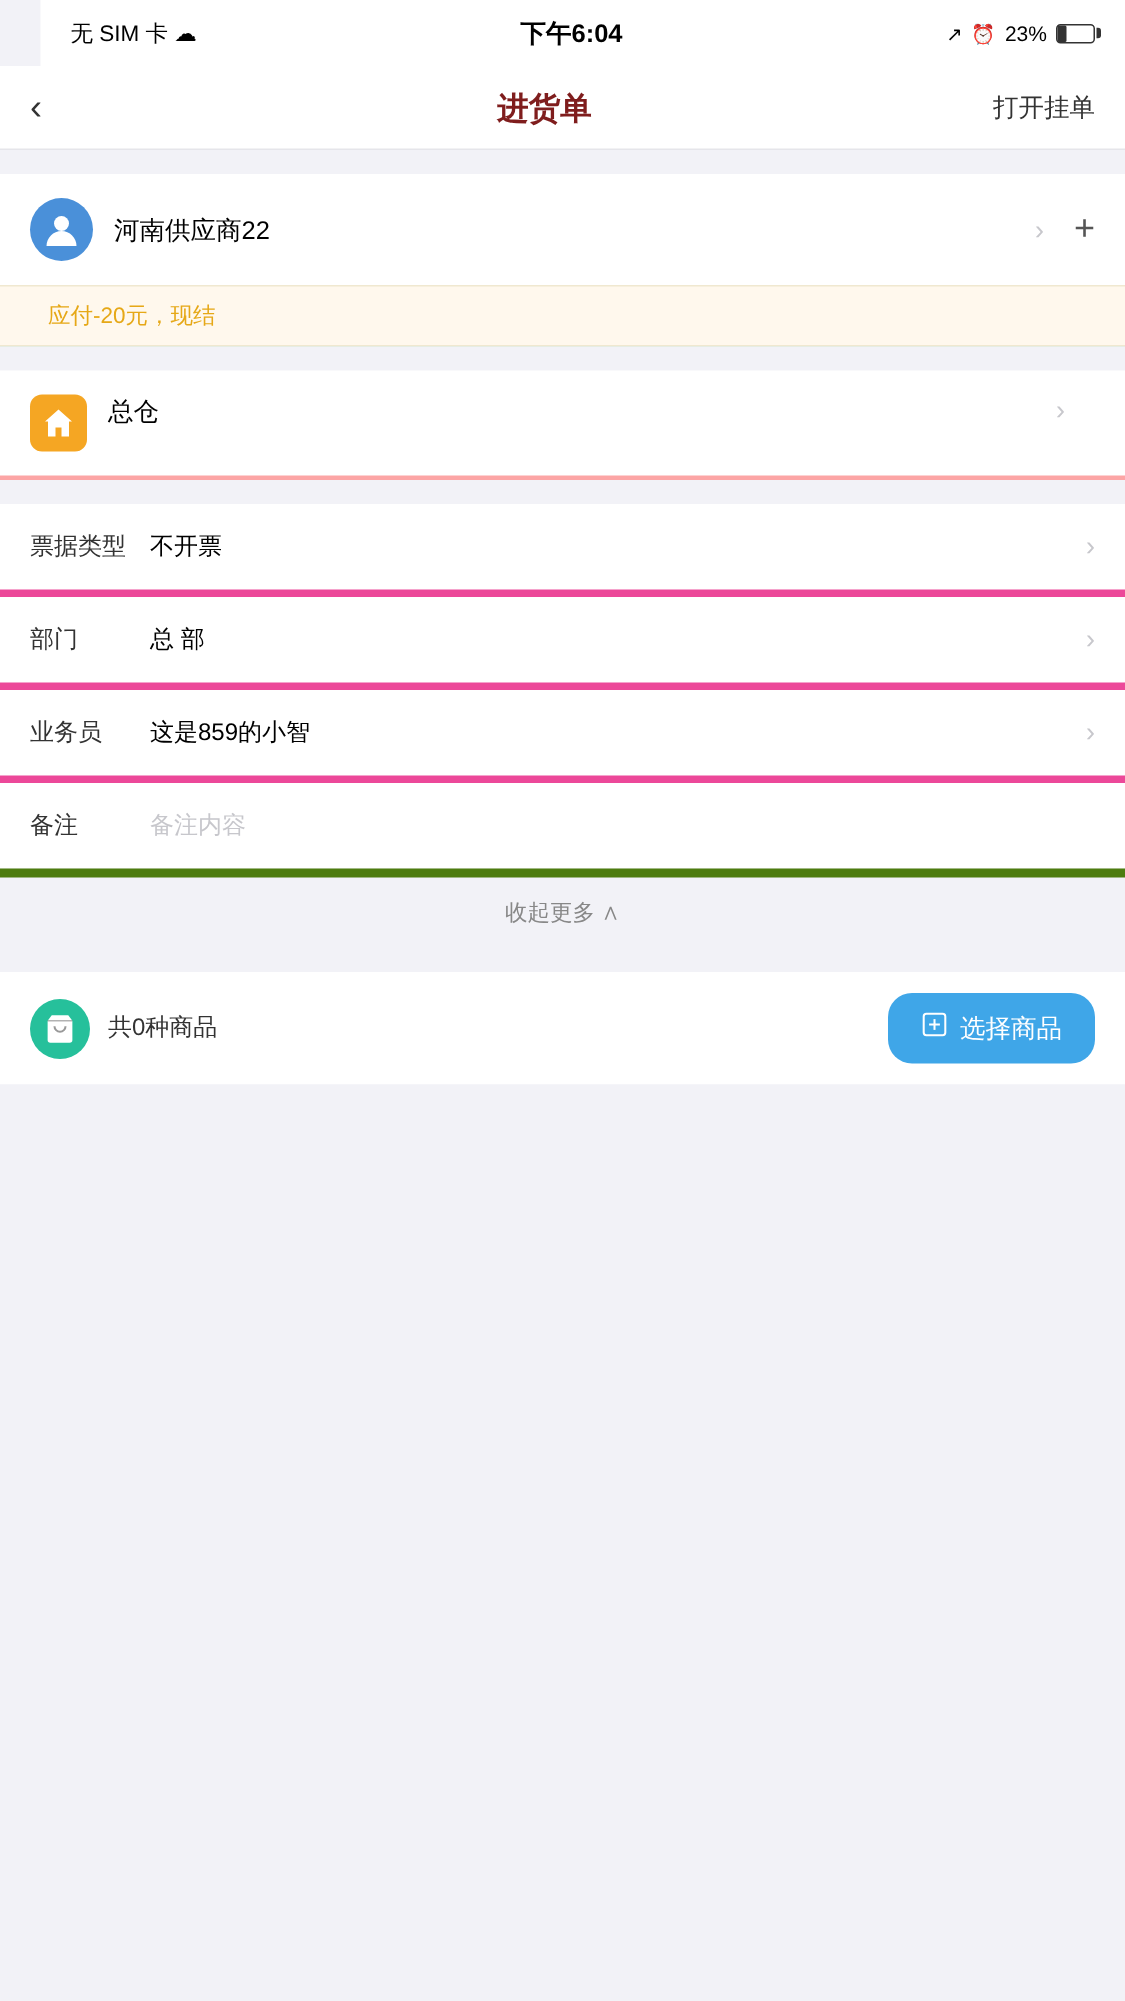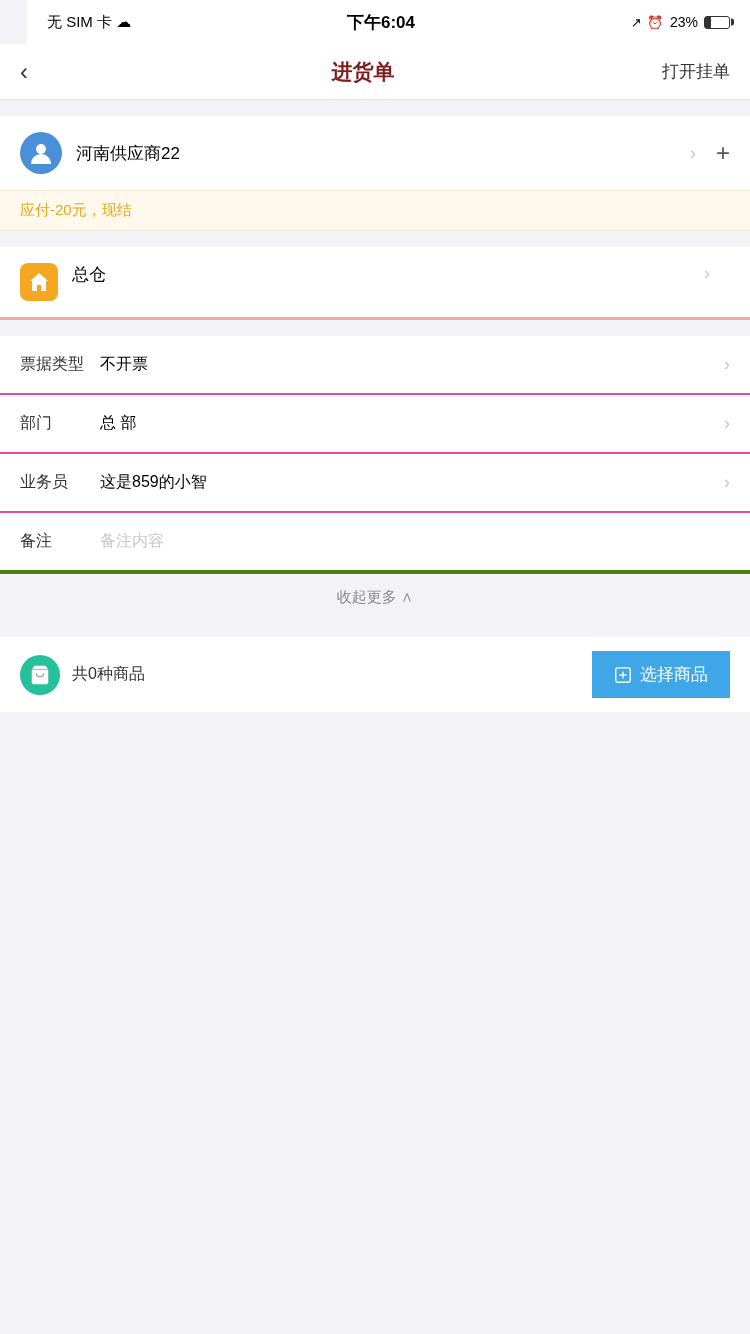--- a/index.html
+++ b/index.html
@@ -98,37 +98,37 @@
     .plus-btn {
       font-size: 24px;
       color: #555;
       cursor: pointer;
       font-weight: 300;
     }
 
     
     .notice-bar {
       background: #fff8ed;
-      padding: 10px 20px;
+      padding: 10px 32px;
       font-size: 15px;
       color: #e6a817;
       border-top: 1px solid #f0e8d0;
       border-bottom: 1px solid #f0e8d0;
     }
 
     
     .form-section {
       background: #fff;
       margin-top: 0;
     }
     .form-row {
       display: flex;
       align-items: center;
       padding: 18px 20px;
-      border-bottom: 2px solid #ec4899;
+      border-bottom: 5px solid #ec4899;
       background: #fff;
       cursor: pointer;
     }
     .form-row:last-child { border-bottom: none; }
     .form-label {
       font-size: 16px;
       color: #333;
       min-width: 80px;
     }
     .form-value {
@@ -169,21 +169,21 @@
     }
 
     
     .collapse-row {
       background: #f2f2f7;
       text-align: center;
       padding: 14px;
       font-size: 15px;
       color: #888;
       cursor: pointer;
-      border-top: 4px solid #4d7c0f;
+      border-top: 6px solid #4d7c0f;
     }
 
     
     .bottom-bar {
       background: #fff;
       display: flex;
       align-items: center;
       padding: 14px 20px;
       margin-top: 0;
     }
@@ -200,25 +200,24 @@
     }
     .product-count-text {
       flex: 1;
       font-size: 16px;
       color: #333;
     }
     .select-product-btn {
       background: #3fa6e8;
       color: #fff;
       border: none;
-      border-radius: 0;
+      border-radius: 16px;
       padding: 12px 22px;
       font-size: 17px;
       display: flex;
-      align-items: center;
       gap: 8px;
       cursor: pointer;
       white-space: nowrap;
       margin-left: 20px;
     }
 
     
     .gray-fill {
       flex: 1;
       background: #f2f2f7;

